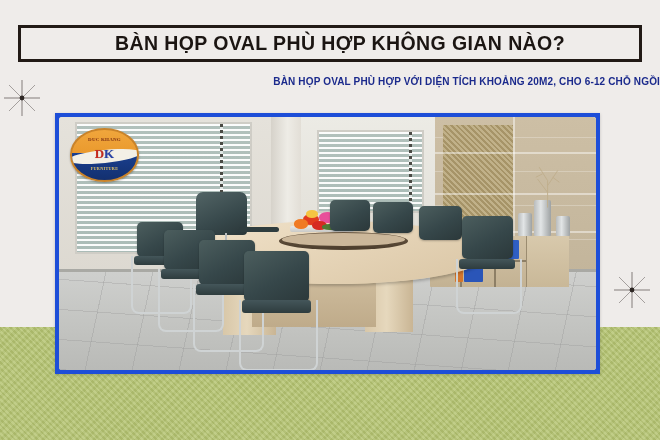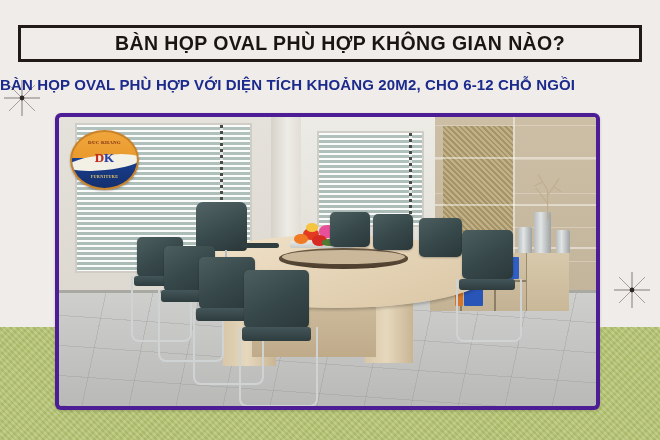--- a/index.html
+++ b/index.html
@@ -55,41 +55,41 @@
     color: #1b1512;
     white-space: nowrap;
     line-height: 1;
   }
 
   
   .subtitle {
     position: absolute;
     left: 0; top: 76px;
     width: 660px;
-    text-align: left;
-    font-size: 15px;
+    text-align: right;
+    font-size: 10px;
     font-weight: bold;
     letter-spacing: 0.15px;
     color: #1b2a8c;
     white-space: nowrap;
   }
 
   
   .sparkle {
     position: absolute;
     pointer-events: none;
   }
 
   
   .photo-card {
     position: absolute;
     left: 55px; top: 113px;
-    width: 545px; height: 297px;
-    background: #4c1d95;
-    border-radius: 6px;
+    width: 545px; height: 261px;
+    background: #1d4ed8;
+    border-radius: 0;
     padding: 4px;
     box-sizing: border-box;
     box-shadow: 0 1px 3px rgba(0,0,0,0.18);
   }
   .photo {
     position: relative;
     width: 100%;
     height: 100%;
     overflow: hidden;
     border-radius: 3px;

